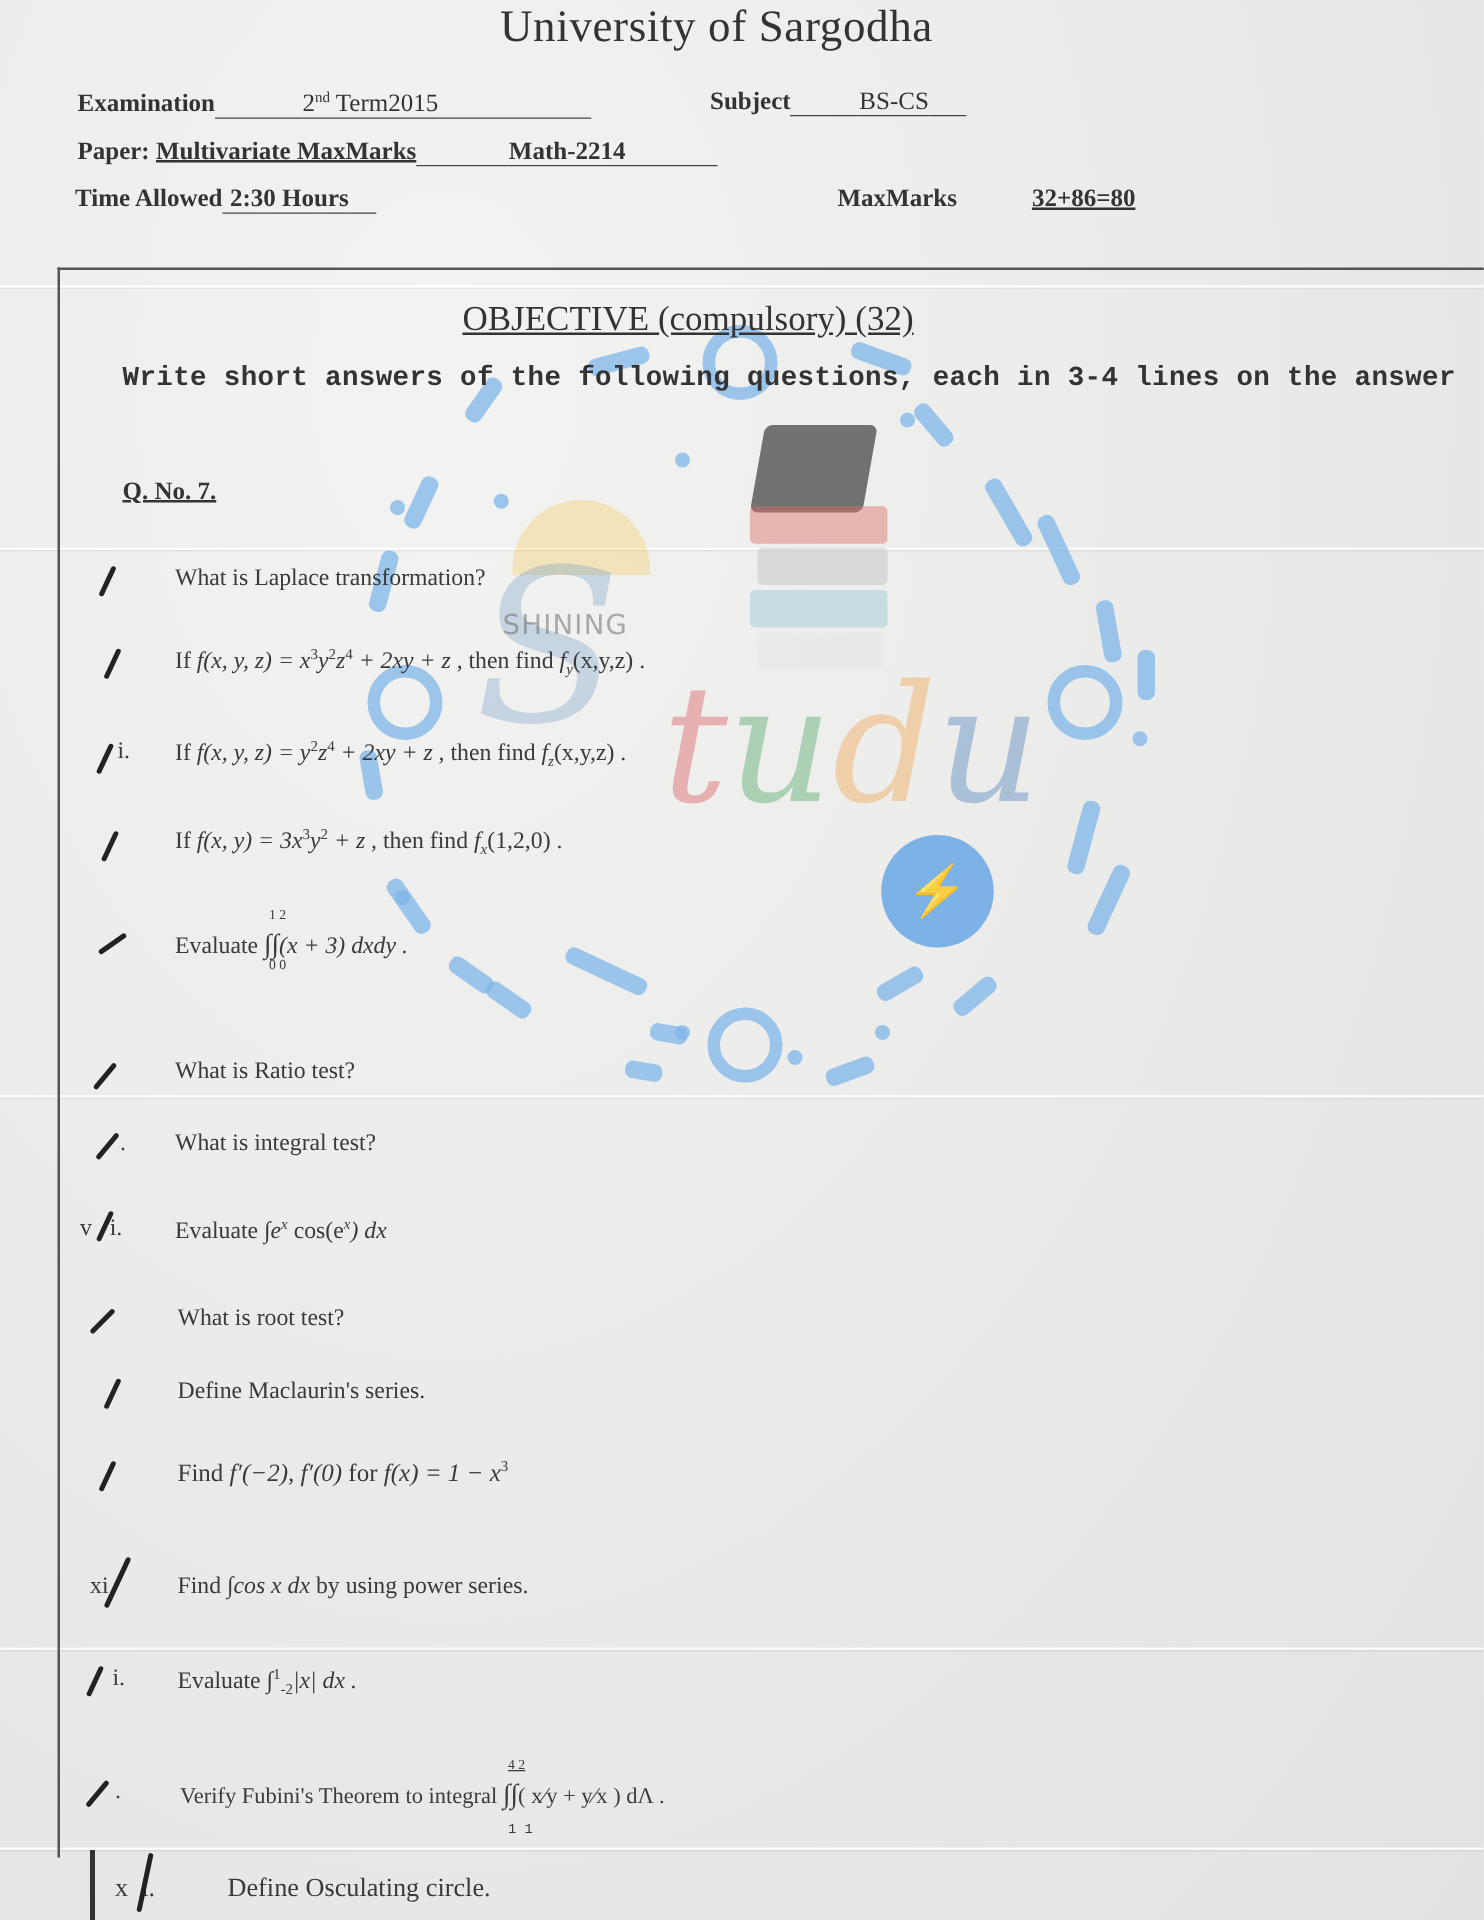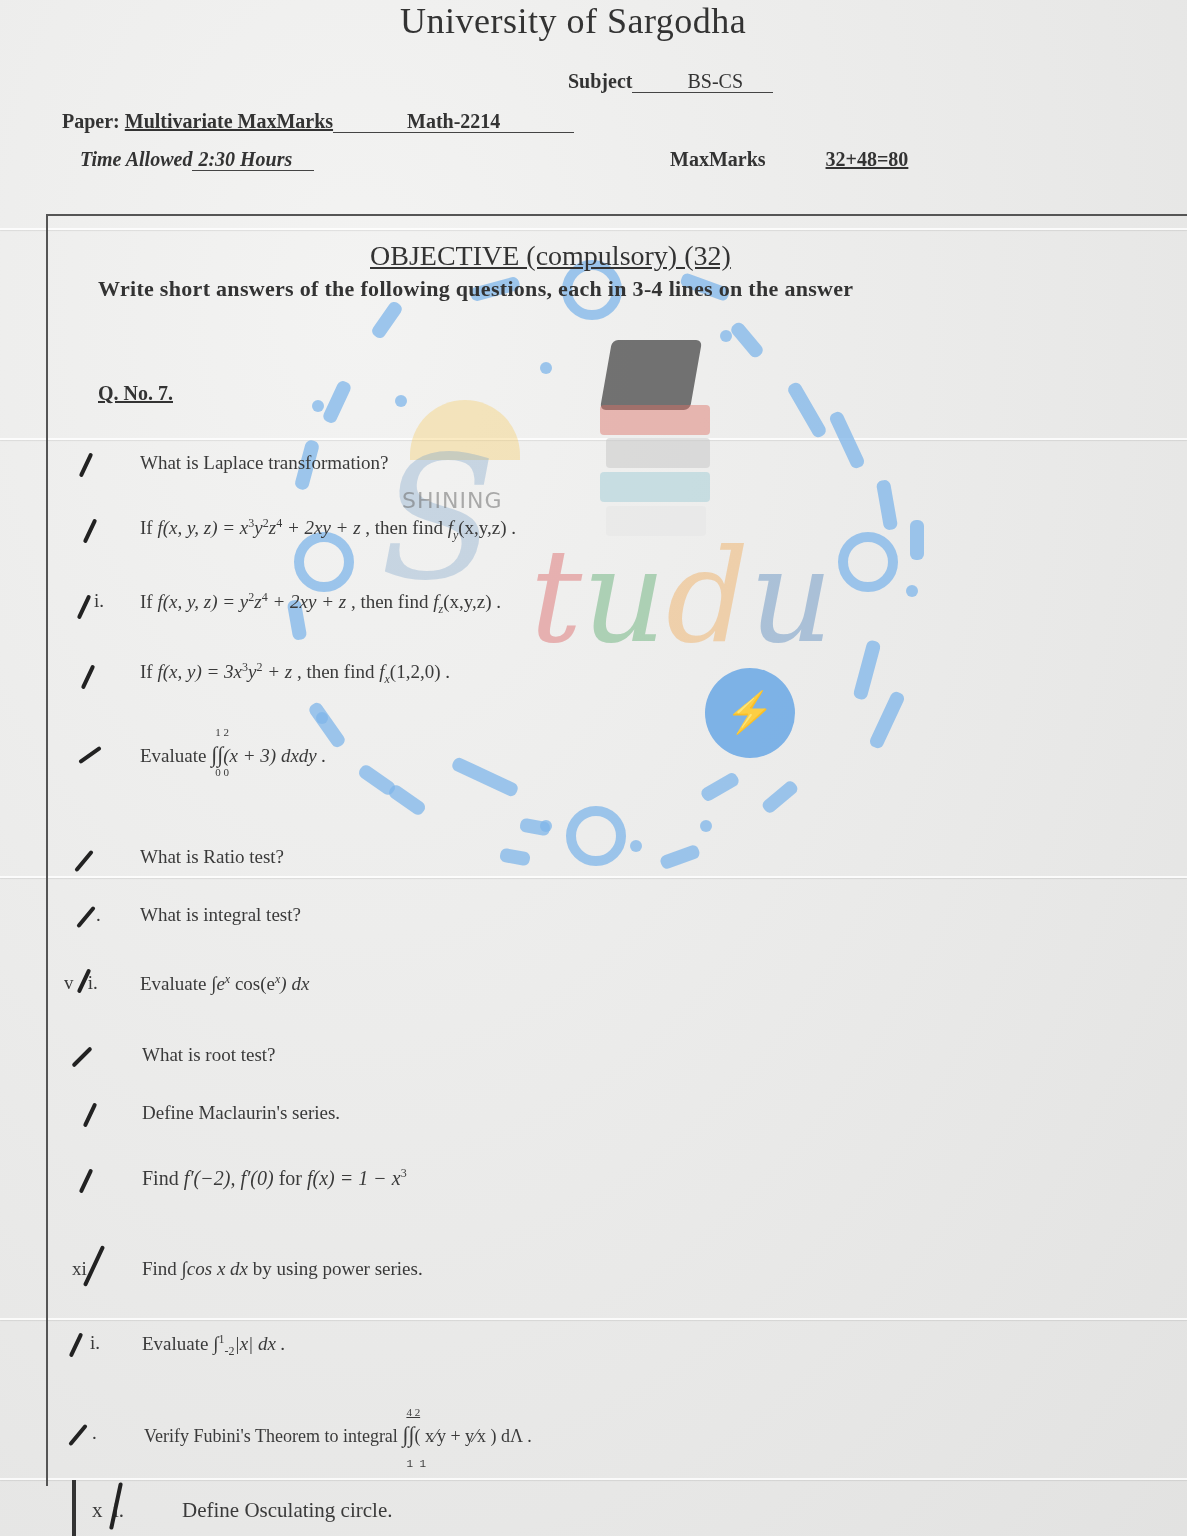--- a/index.html
+++ b/index.html
@@ -54,36 +54,39 @@
 
 <div class="paper">
   <div class="crease" style="top:228px"></div>
   <div class="crease" style="top:438px"></div>
   <div class="crease" style="top:876px"></div>
   <div class="crease" style="top:1318px"></div>
   <div class="crease" style="top:1478px"></div>
 
   <div class="title">University of Sargodha</div>
 
+  <div class="hdr" style="left:62px; top:70px;">
+    <span>Examination</span><span class="fillline" style="width:70px"></span><span style="border-bottom:1.5px solid #444; font-weight:normal;"><span>2</span><sup>nd</sup><span> Term2015</span></span><span class="fillline" style="width:122px"></span>
+  </div>
   <div class="hdr" style="left:568px; top:70px;">
     <span>Subject</span><span class="fillline" style="width:55px"></span><span style="border-bottom:1.5px solid #444; font-weight:normal;">BS-CS</span><span class="fillline" style="width:30px"></span>
   </div>
 
   <div class="hdr" style="left:62px; top:110px;">
     <span>Paper:</span>
     <span class="uline">Multivariate MaxMarks</span><span class="fillline" style="width:74px"></span><span style="border-bottom:1.5px solid #444;">Math-2214</span><span class="fillline" style="width:74px"></span>
   </div>
 
-  <div class="hdr" style="left:80px; top:148px;font-style:italic;">
+  <div class="hdr" style="left:60px; top:148px;">
     <span>Time Allowed</span><span class="fillline" style="width:6px"></span><span style="border-bottom:1.5px solid #444;">2:30 Hours</span><span class="fillline" style="width:22px"></span>
   </div>
   <div class="hdr" style="left:670px; top:148px;">
     <span>MaxMarks</span>
     <span style="display:inline-block; width:50px;"></span>
-    <span class="uline">32+48=80</span>
+    <span class="uline">32+86=80</span>
   </div>
 
   <div class="box"></div>
 
   <div class="wm" style="left:0;top:0;width:1187px;height:1536px;">
     <div class="wm-ring" style="left:562px; top:260px; width:40px; height:40px;"></div>
     <div class="wm-ring" style="left:294px; top:532px; width:40px; height:40px;"></div>
     <div class="wm-ring" style="left:838px; top:532px; width:40px; height:40px;"></div>
     <div class="wm-ring" style="left:566px; top:806px; width:40px; height:40px;"></div>
 
@@ -128,21 +131,21 @@
       <div class="book" style="left:0; top:72px; width:110px; background:rgba(150,200,210,0.45);"></div>
       <div class="book" style="left:6px; top:106px; width:100px; background:rgba(230,230,230,0.6);"></div>
     </div>
     <div class="wm-logo">S</div>
     <div class="letters-t"><span style="color:rgba(220,100,100,0.45)">t</span><span style="color:rgba(90,170,110,0.45)">u</span><span style="color:rgba(240,170,90,0.45)">d</span><span style="color:rgba(90,140,190,0.45)">u</span></div>
     <div class="wm-shining">SHINING</div>
     <div class="messenger">⚡</div>
   </div>
 
   <div class="objective">OBJECTIVE (compulsory) (32)</div>
-  <div class="instr" style="top:276px;">Write short answers of the following questions, each in 3-4 lines on the answer</div>
+  <div class="instr" style="top:290px;font-family:Liberation Mono, monospace;">Write short answers of the following questions, each in 3-4 lines on the answer</div>
   <div class="qno">Q. No. 7.</div>
 
   <div class="q" style="top:452px;">
     <div class="tick" style="left:24px; top:0px;"></div>
     <span class="txt">What is Laplace transformation?</span>
   </div>
 
   <div class="q" style="top:516px;">
     <div class="tick" style="left:28px; top:2px;"></div>
     <span class="txt">

